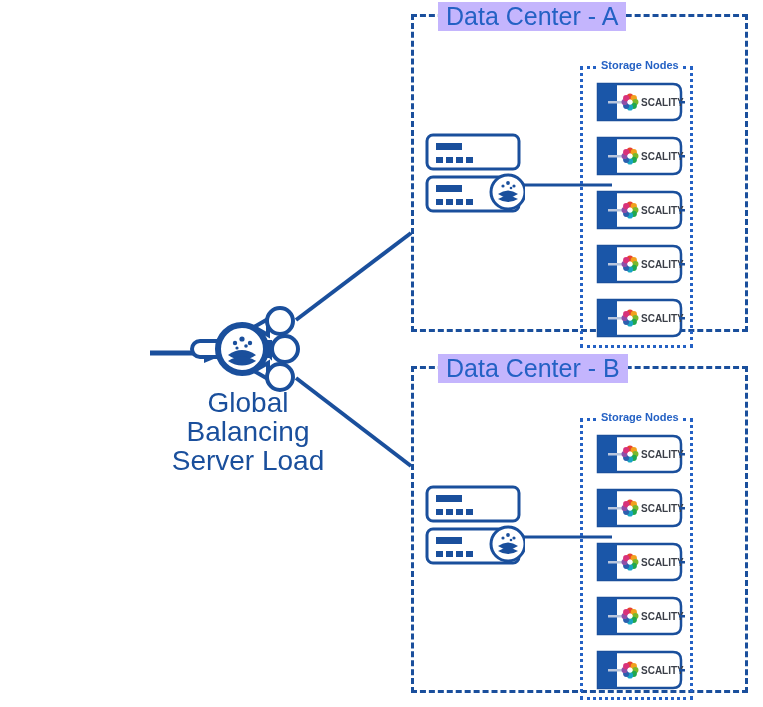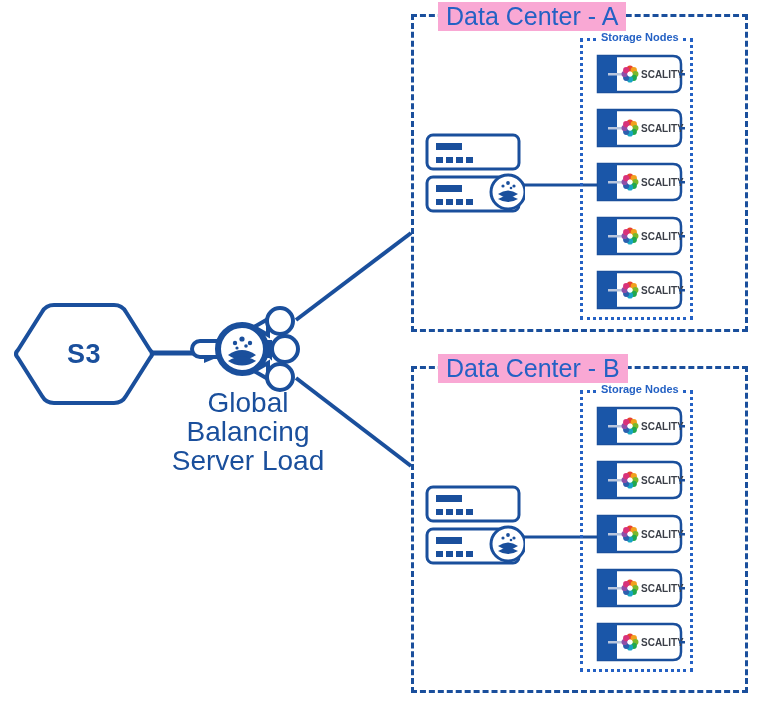--- a/index.html
+++ b/index.html
@@ -19,52 +19,45 @@
 
   
   .gslb{position:absolute;left:190px;top:305px;width:120px;height:90px;}
   .gslb-caption{position:absolute;left:148px;top:388px;width:200px;
                 text-align:center;font-size:28px;line-height:29px;color:#1a4f9c;}
 
   
   .dc{position:absolute;border:3px dashed #1a4f9c;box-sizing:border-box;}
   .dc-a{left:411px;top:14px;width:337px;height:318px;}
   .dc-b{left:411px;top:366px;width:337px;height:327px;}
-  .dc-title{position:absolute;top:-15px;left:24px;background:#f9a8d4;
+  .dc-title{position:absolute;top:-15px;left:24px;background:#c4b5fd;
             padding:0 8px;font-size:25px;line-height:29px;color:#2461c4;white-space:nowrap;}
 
   
-  .sn-group{position:absolute;border:3px dotted #2461c4;box-sizing:border-box;}
+  .sn-group{position:absolute;border:3px dotted #2461c4;box-sizing:border-box;margin-top:28px;}
   .sn-a{left:580px;top:38px;width:113px;height:282px;}
   .sn-b{left:580px;top:390px;width:113px;height:282px;}
   .sn-title{position:absolute;top:-10px;left:14px;background:#ffffff;padding:0 4px;
             font-size:11px;font-weight:bold;color:#2461c4;white-space:nowrap;}
 
   .node{position:absolute;left:12px;width:90px;height:42px;}
 
   
   .server-stack{position:absolute;width:100px;height:82px;}
   .ss-a{left:425px;top:133px;}
   .ss-b{left:425px;top:485px;}
 
   
   .links{position:absolute;left:0;top:0;width:763px;height:707px;pointer-events:none;}
 </style>
 </head>
 <body>
 
 <div class="stage">
 
-  <div class="s3-node">
-    <svg width="140" height="108" viewBox="0 0 140 108">
-      <path d="M40 5 L100 5 Q108 5 112 12 L136 50 Q140 54 136 58 L112 96 Q108 103 100 103
-               L40 103 Q32 103 28 96 L4 58 Q0 54 4 50 L28 12 Q32 5 40 5 Z" fill="#ffffff" stroke="#1a4f9c" stroke-width="4"></path>
-    </svg>
-    <div class="s3-label">S3</div>
-  </div>
 
   <div class="arrow-s3">
     <svg width="80" height="34" viewBox="0 0 80 34">
       <line x1="0" y1="17" x2="56" y2="17" stroke="#1a4f9c" stroke-width="5"></line>
       <path d="M54 7 L78 17 L54 27 Z" fill="#1a4f9c"></path>
     </svg>
   </div>
 
   <div class="gslb">
     <svg width="120" height="90" viewBox="0 0 120 90">

